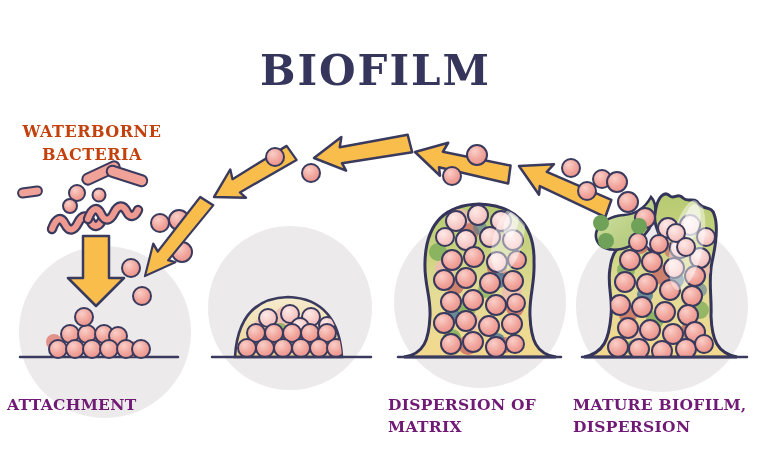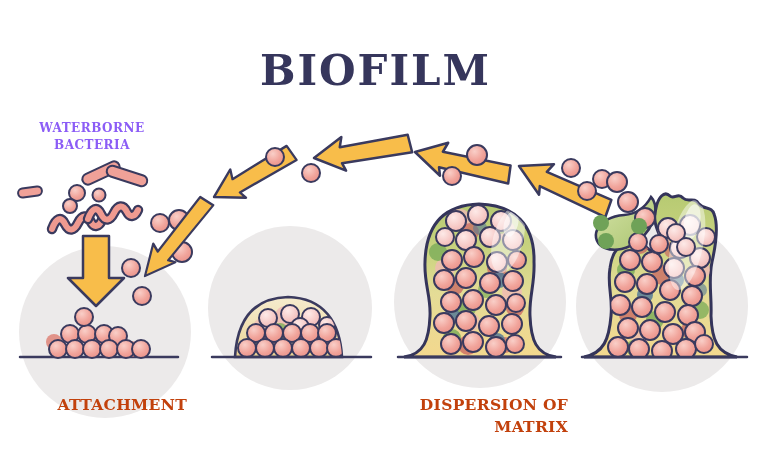--- a/index.html
+++ b/index.html
@@ -6,25 +6,25 @@
   .canvas{
     position:relative;width:763px;height:458px;background:#ffffff;overflow:hidden;
     font-family:"DejaVu Serif","Liberation Serif",serif;color:#36365c;
   }
   .title{
     position:absolute;left:0;top:46px;width:751px;text-align:center;
     font-size:42px;font-weight:bold;letter-spacing:2px;color:#36365c;
   }
   .annot{
     position:absolute;left:17px;top:120px;width:150px;text-align:center;
-    font-size:12px;font-weight:bold;line-height:1.45;letter-spacing:.5px;color:#8b5cf6;
+    font-size:16px;font-weight:bold;line-height:1.45;letter-spacing:.5px;color:#c2410c;
   }
   .stage-label{
-    position:absolute;top:394px;width:180px;text-align:right;
-    font-size:15.5px;font-weight:bold;line-height:1.45;letter-spacing:.3px;color:#c2410c;
+    position:absolute;top:394px;width:180px;text-align:left;
+    font-size:15.5px;font-weight:bold;line-height:1.45;letter-spacing:.3px;color:#701a75;
   }
   .sl1{left:7px}.sl2{left:203px}.sl3{left:388px}.sl4{left:573px}
   svg{position:absolute;left:0;top:0;}
 </style>
 </head>
 <body>
 
 <div class="canvas">
 
   <svg width="763" height="458" viewBox="0 0 763 458">
@@ -312,13 +312,14 @@
       <circle cx="639" cy="226" r="8"></circle>
       <circle cx="606" cy="241" r="8"></circle>
     </g>
   </svg>
 
   <div class="title">BIOFILM</div>
   <div class="annot">WATERBORNE BACTERIA</div>
 
   <div class="stage-label sl1">ATTACHMENT</div>
   <div class="stage-label sl3">DISPERSION OF MATRIX</div>
+  <div class="stage-label sl4">MATURE BIOFILM, DISPERSION</div>
 </div>
 
 </body></html>

